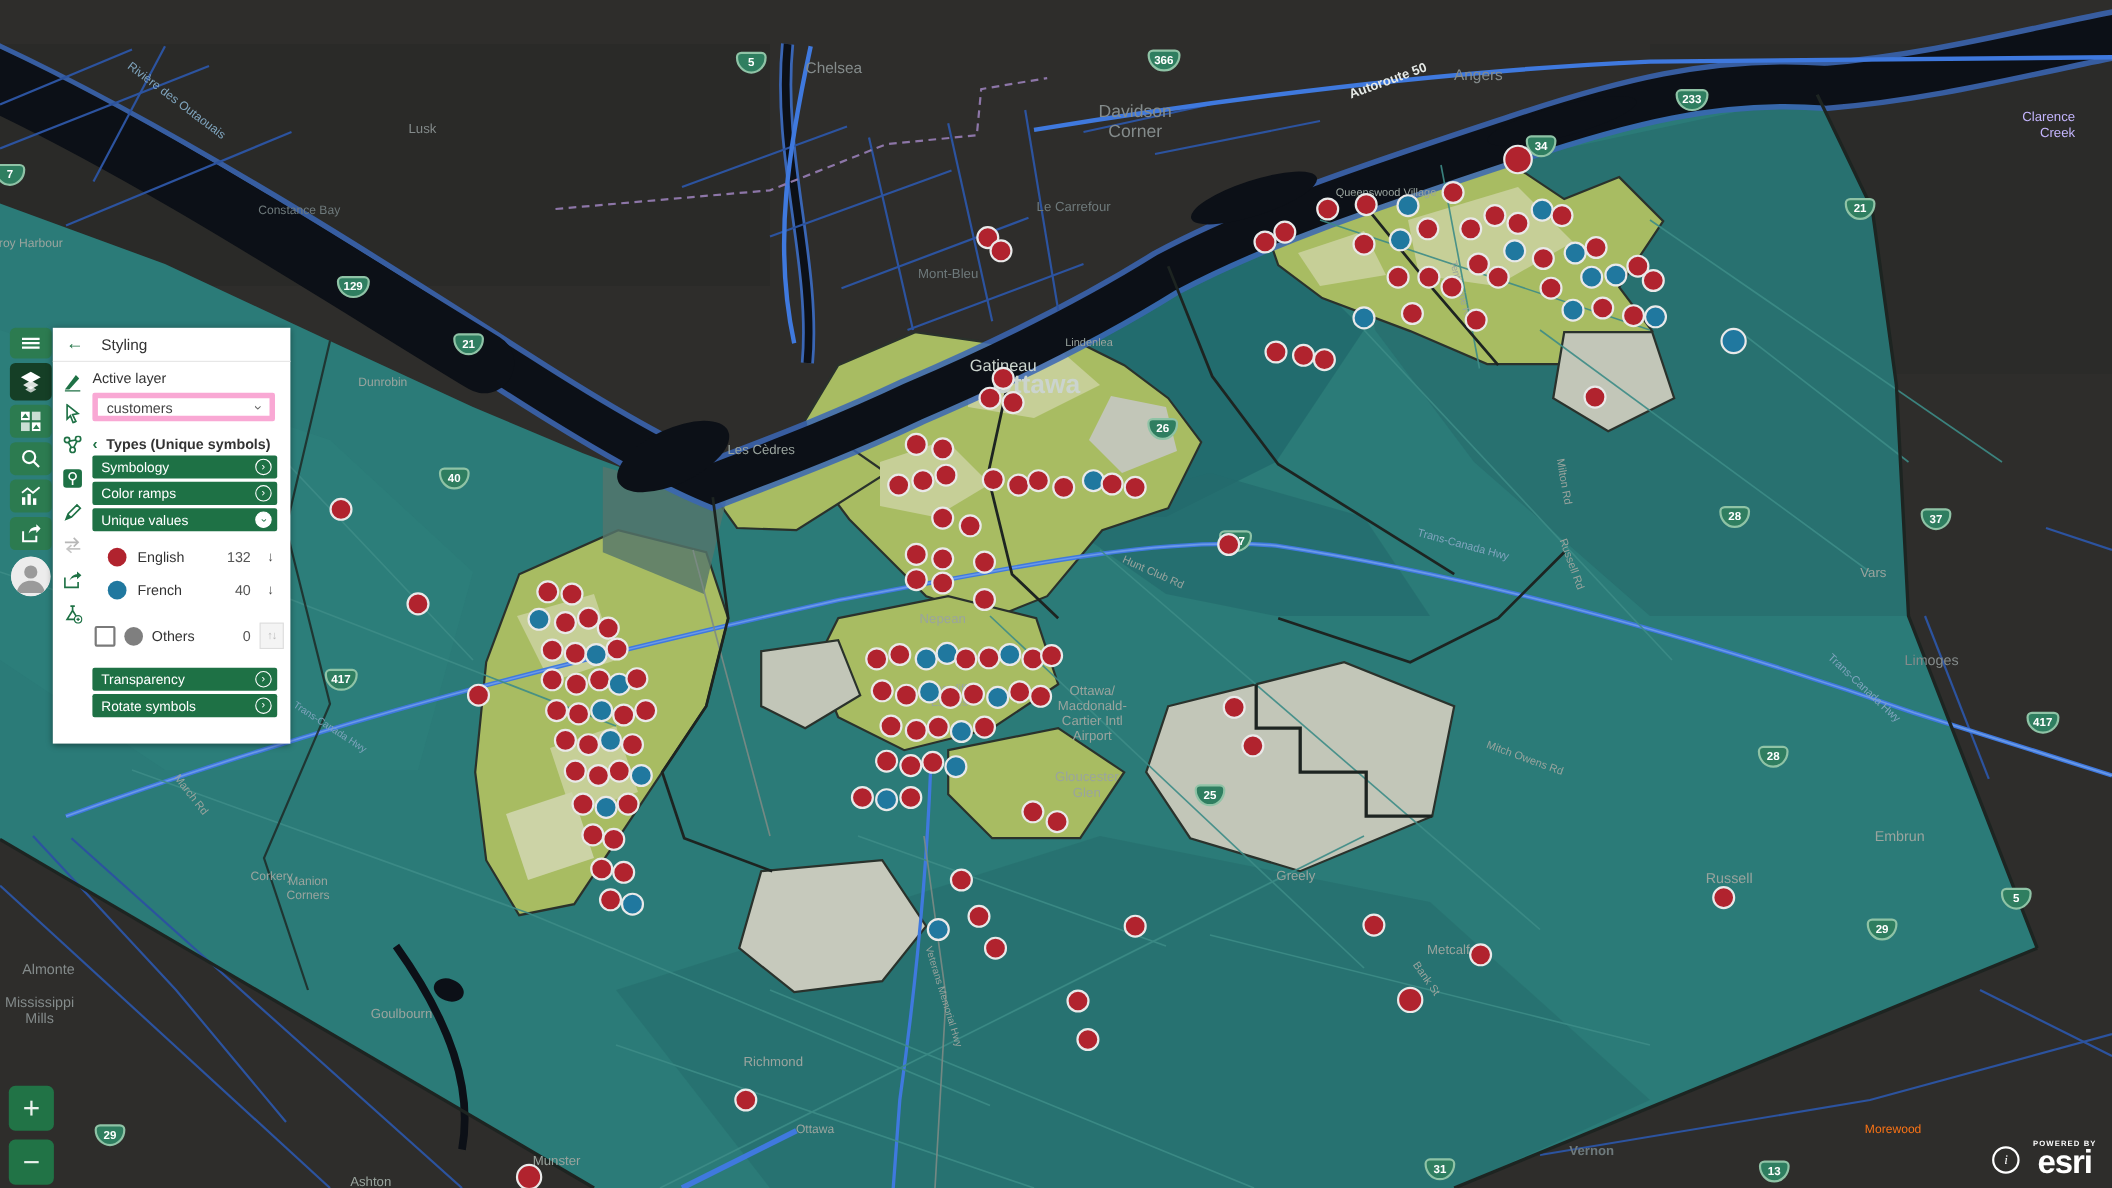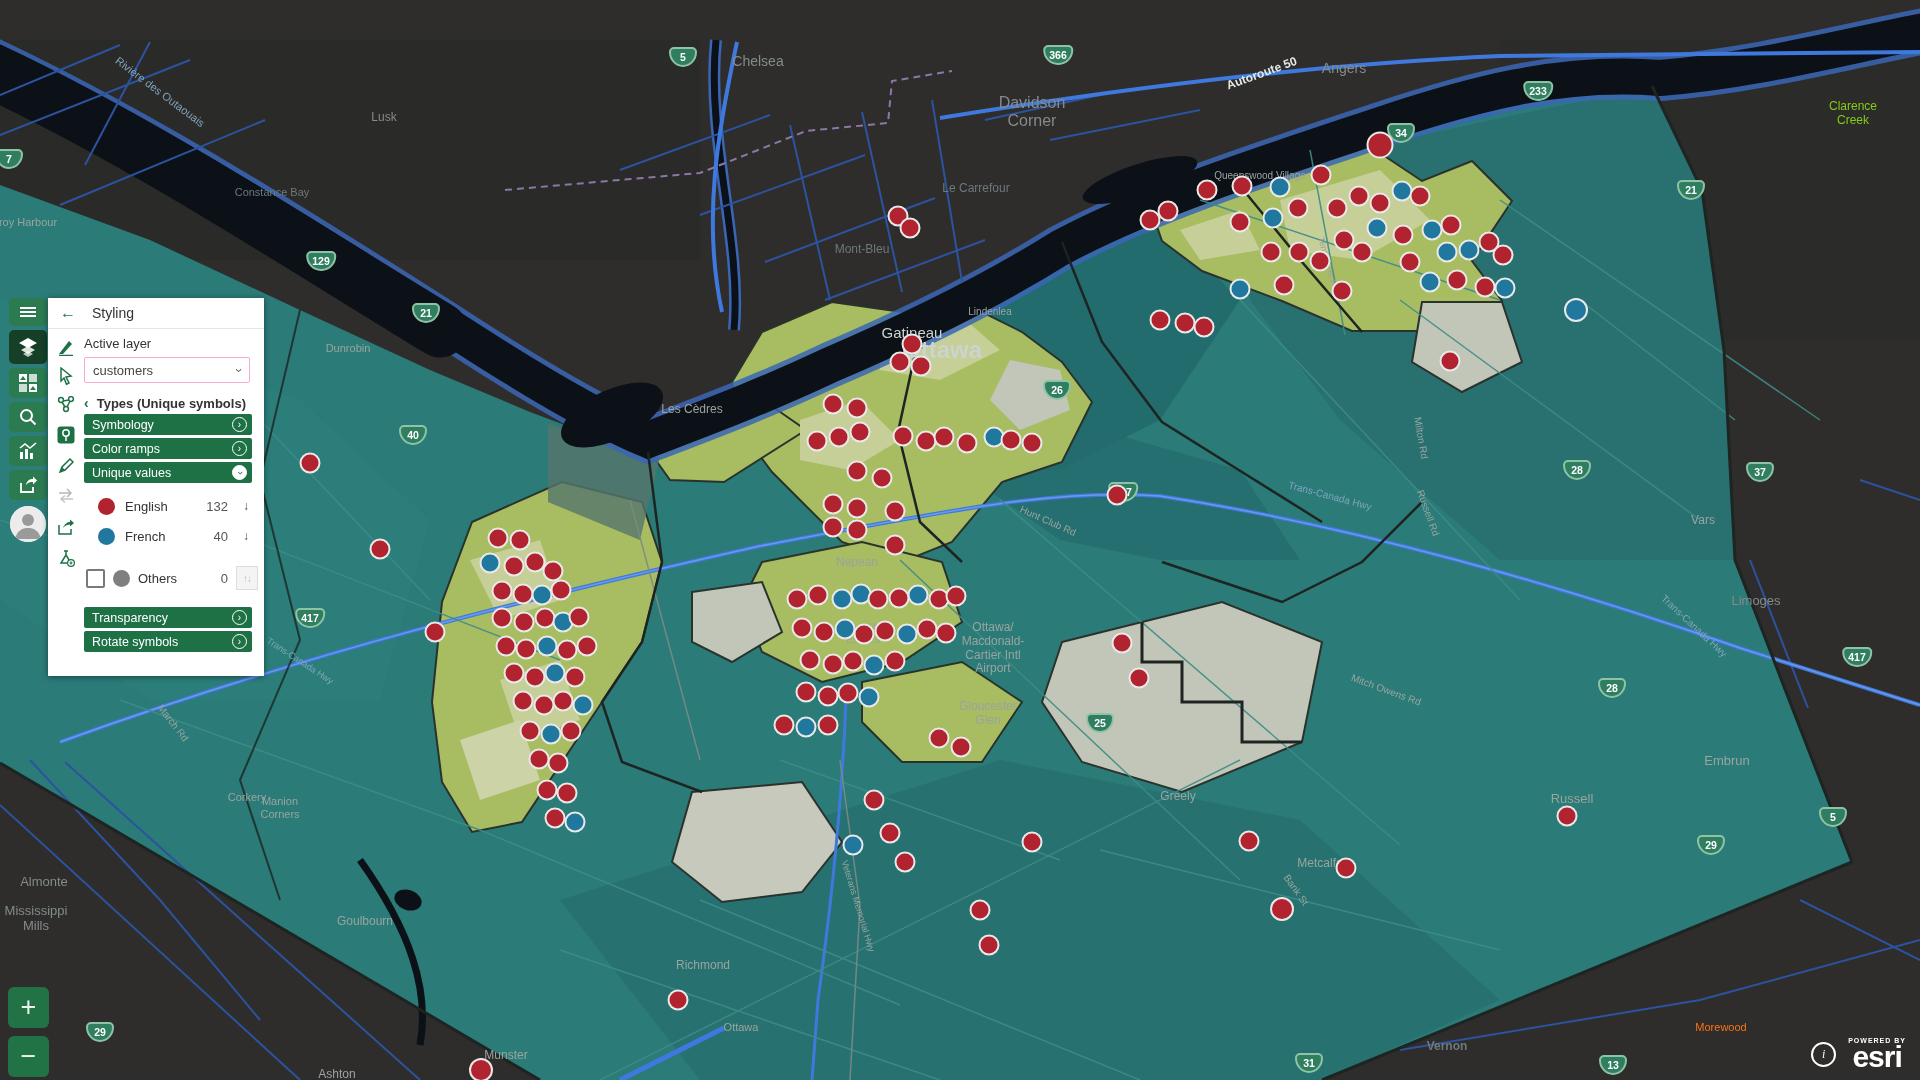--- a/index.html
+++ b/index.html
@@ -35,21 +35,21 @@
   .panel{position:absolute;left:48px;top:298px;width:216px;height:378px;background:#fff;z-index:55;
          box-shadow:0 1px 6px rgba(0,0,0,.45);font-size:13px;color:#333;}
   .panel-header{height:30px;display:flex;align-items:center;padding-left:12px;gap:16px;border-bottom:1px solid #e5e5e5;}
   .back-arrow{color:#217346;font-size:16px;cursor:pointer;}
   .panel-title{font-size:14px;color:#333;}
   .rail{position:absolute;left:0;top:30px;width:36px;bottom:0;}
   .rail-icon{position:absolute;left:9px;width:18px;height:18px;cursor:pointer;}
   .rail-icon.dim{opacity:.35;}
   .content{position:absolute;left:36px;top:30px;width:174px;}
   .field-label{margin-top:8px;font-size:13px;color:#333;}
-  .dropdown{margin-top:6px;width:166px;height:26px;border:1px solid #f9a8d4;border-radius:2px;display:flex;
+  .dropdown{margin-top:6px;width:166px;height:26px;border:5px solid #f9a8d4;border-radius:2px;display:flex;
             align-items:center;justify-content:space-between;padding:0 8px;box-sizing:border-box;cursor:pointer;}
   .dropdown .val{font-size:13px;color:#444;}
   .chev{display:inline-block;color:#666;font-size:13px;transform:rotate(90deg);}
   .section-row{margin-top:12px;display:flex;align-items:center;gap:8px;cursor:pointer;}
   .section-chev{color:#217346;font-weight:bold;font-size:14px;}
   .section-title{font-weight:bold;font-size:13px;color:#333;}
   .gbtn{margin-top:3px;width:168px;height:21px;background:#1e7145;border-radius:2px;color:#fff;
         display:flex;align-items:center;justify-content:space-between;padding:0 5px 0 8px;box-sizing:border-box;
         font-size:12.5px;cursor:pointer;}
   .gbtn:first-of-type{margin-top:10px;}
@@ -205,21 +205,21 @@
 
   <div class="overlay">
 
   <span class="map-label" style="left: 758px; top: 61px; transform: translate(-50%, -50%); font-size: 14px; color: rgb(132, 139, 139);">Chelsea</span>
       <span class="map-label" style="left: 1032px; top: 112px; transform: translate(-50%, -50%); font-size: 16px; color: rgb(132, 139, 139);">Davidson
 Corner</span>
       <span class="map-label" style="left: 976px; top: 189px; transform: translate(-50%, -50%); font-size: 12px; color: rgb(110, 121, 123);">Le Carrefour</span>
       <span class="map-label" style="left: 862px; top: 250px; transform: translate(-50%, -50%); font-size: 12px; color: rgb(110, 121, 123);">Mont-Bleu</span>
       <span class="map-label" style="left: 1344px; top: 68px; transform: translate(-50%, -50%); font-size: 14px; color: rgb(132, 139, 139);">Angers</span>
       <span class="map-label" style="left: 1262px; top: 74px; transform: translate(-50%, -50%) rotate(-20deg); font-size: 12px; font-weight: 700; color: rgb(230, 234, 231);">Autoroute 50</span>
-      <span class="map-label" style="left: 1853px; top: 114px; transform: translate(-50%, -50%); font-size: 12px; color: #84cc16;">Clarence Creek</span>
+      <span class="map-label" style="left: 1853px; top: 114px; transform: translate(-50%, -50%); font-size: 12px; color: #c4b5fd; text-align: right;">Clarence Creek</span>
       <span class="map-label" style="left: 384px; top: 118px; transform: translate(-50%, -50%); font-size: 12px; color: rgb(132, 139, 139);">Lusk</span>
       <span class="map-label" style="left: 160px; top: 92px; transform: translate(-50%, -50%) rotate(37deg); font-size: 11px; color: rgb(127, 164, 189);">Rivière des Outaouais</span>
       <span class="map-label" style="left: 272px; top: 192px; transform: translate(-50%, -50%); font-size: 11px; color: rgb(110, 121, 123);">Constance Bay</span>
       <span class="map-label" style="left: 28px; top: 222px; transform: translate(-50%, -50%); font-size: 11px; color: rgb(154, 164, 158);">roy Harbour</span>
       <span class="map-label" style="left: 348px; top: 348px; transform: translate(-50%, -50%); font-size: 11px; color: rgb(154, 164, 158);">Dunrobin</span>
       <span class="map-label" style="left: 692px; top: 410px; transform: translate(-50%, -50%); font-size: 12px; color: rgb(154, 164, 158);">Les Cèdres</span>
       <span class="map-label" style="left: 912px; top: 333px; transform: translate(-50%, -50%); font-size: 15px; color: rgb(203, 212, 206);">Gatineau</span>
       <span class="map-label" style="left: 942px; top: 350px; transform: translate(-50%, -50%); font-size: 24px; font-weight: 700; color: rgb(203, 212, 206);">Ottawa</span>
       <span class="map-label" style="left: 990px; top: 312px; transform: translate(-50%, -50%); font-size: 10px; color: rgb(154, 164, 158);">Lindenlea</span>
       <span class="map-label" style="left: 1260px; top: 176px; transform: translate(-50%, -50%); font-size: 10px; color: rgb(154, 164, 158);">Queenswood Village</span>

